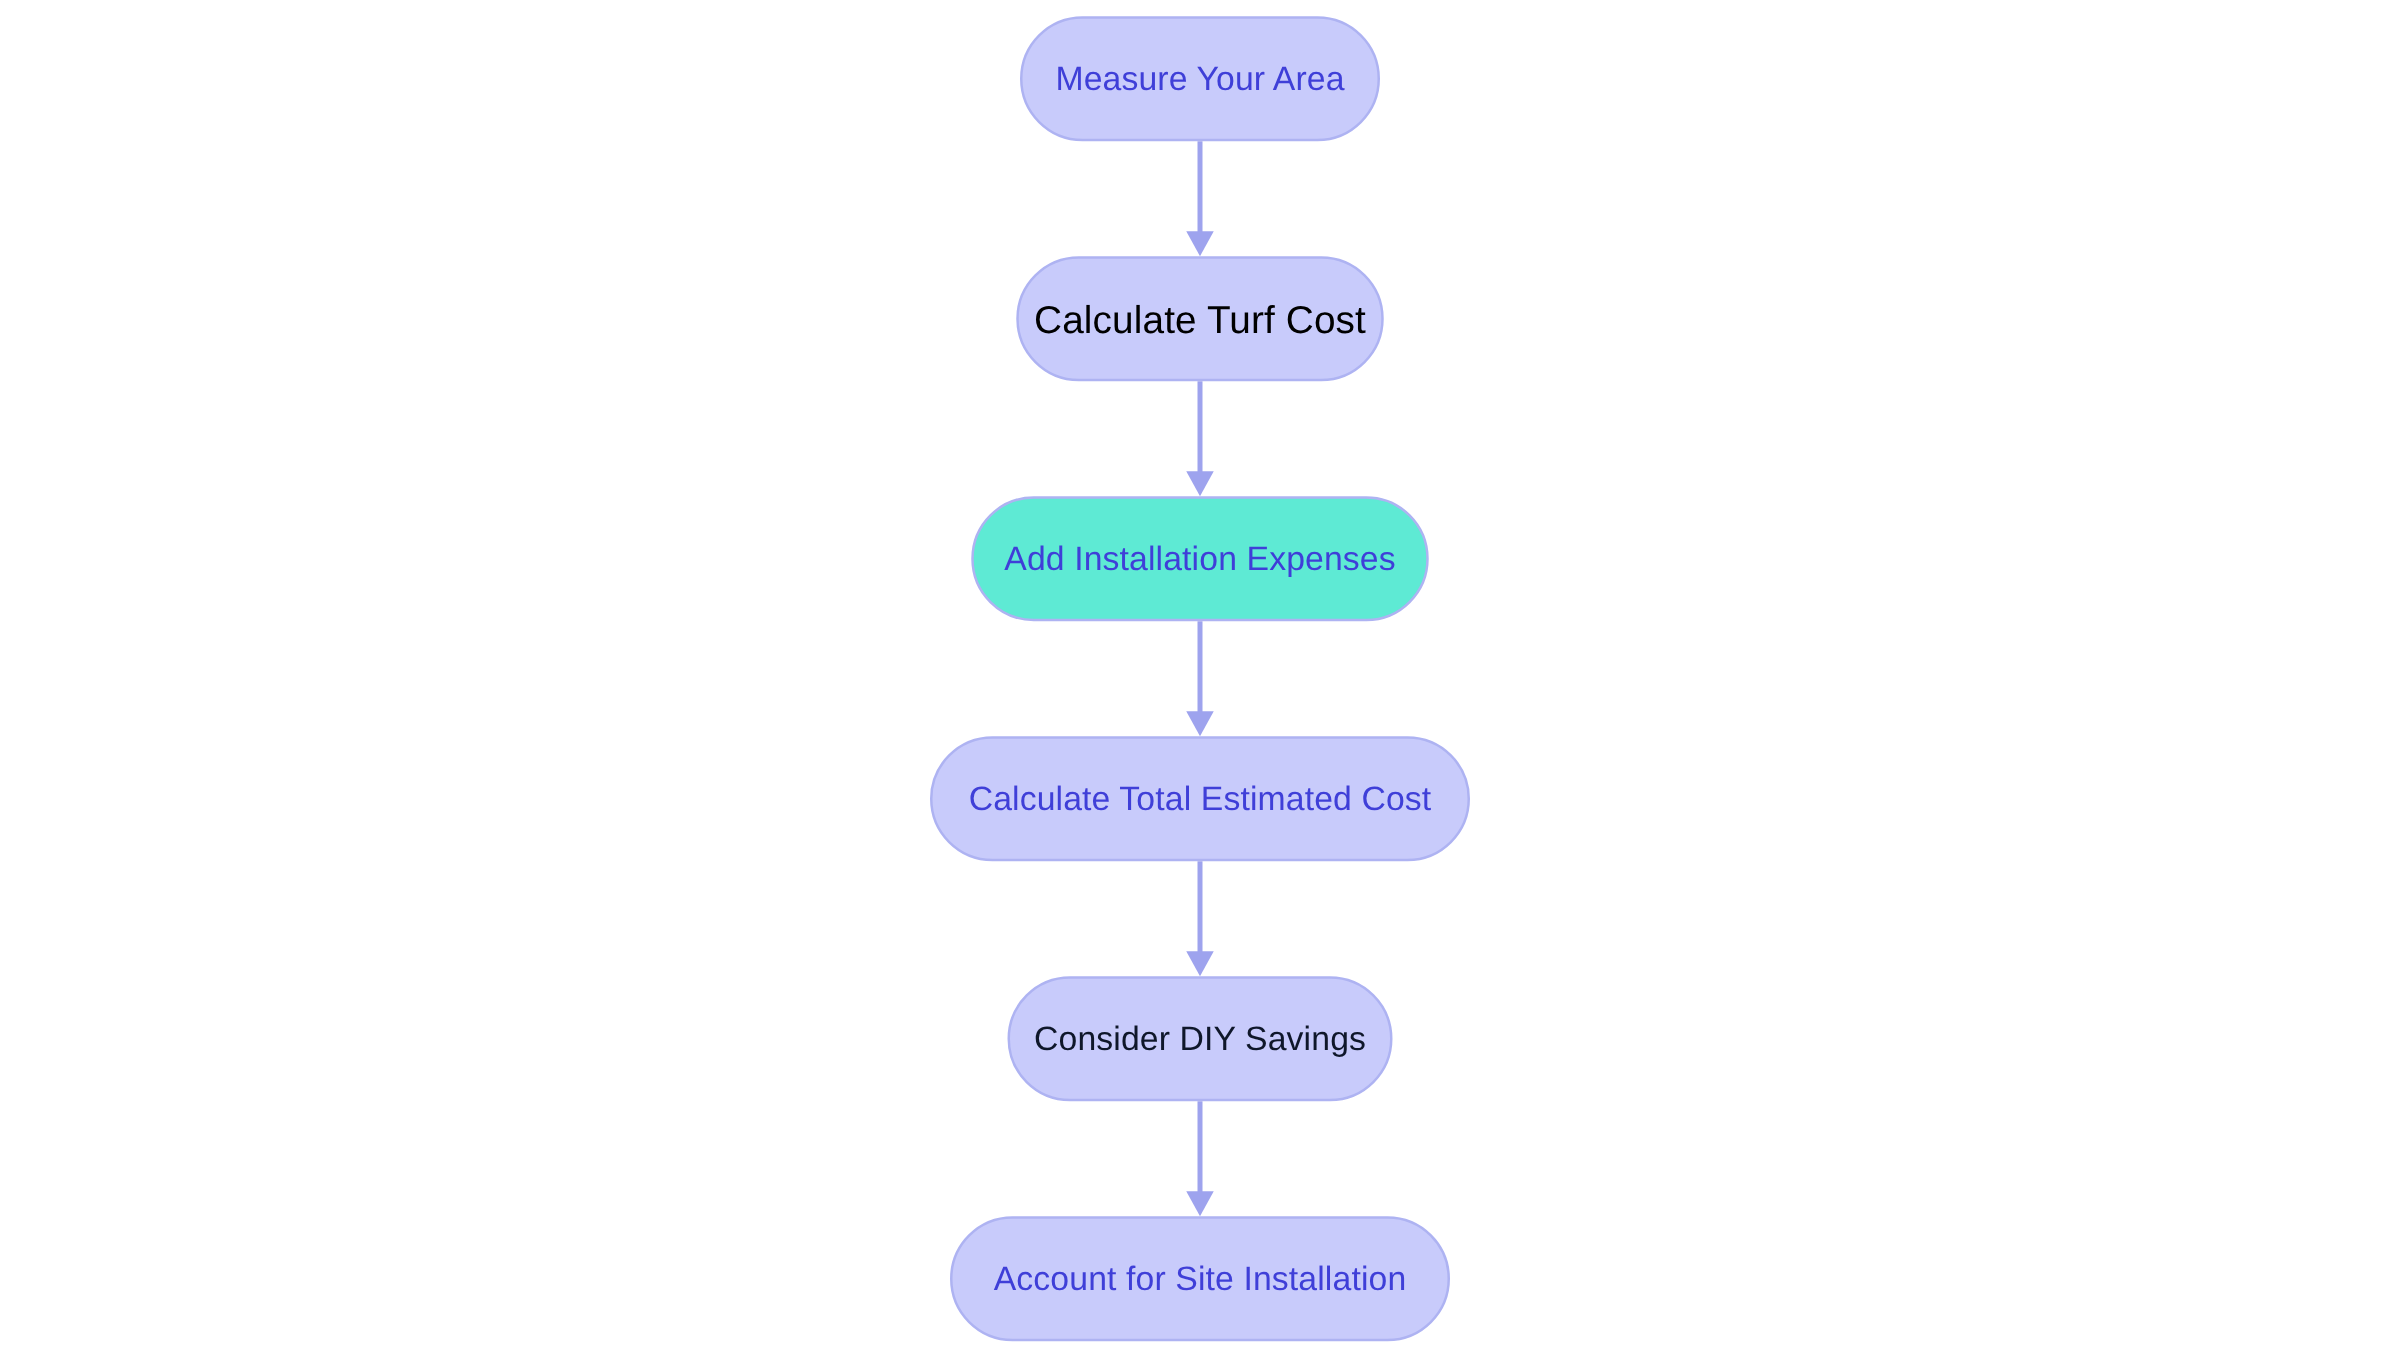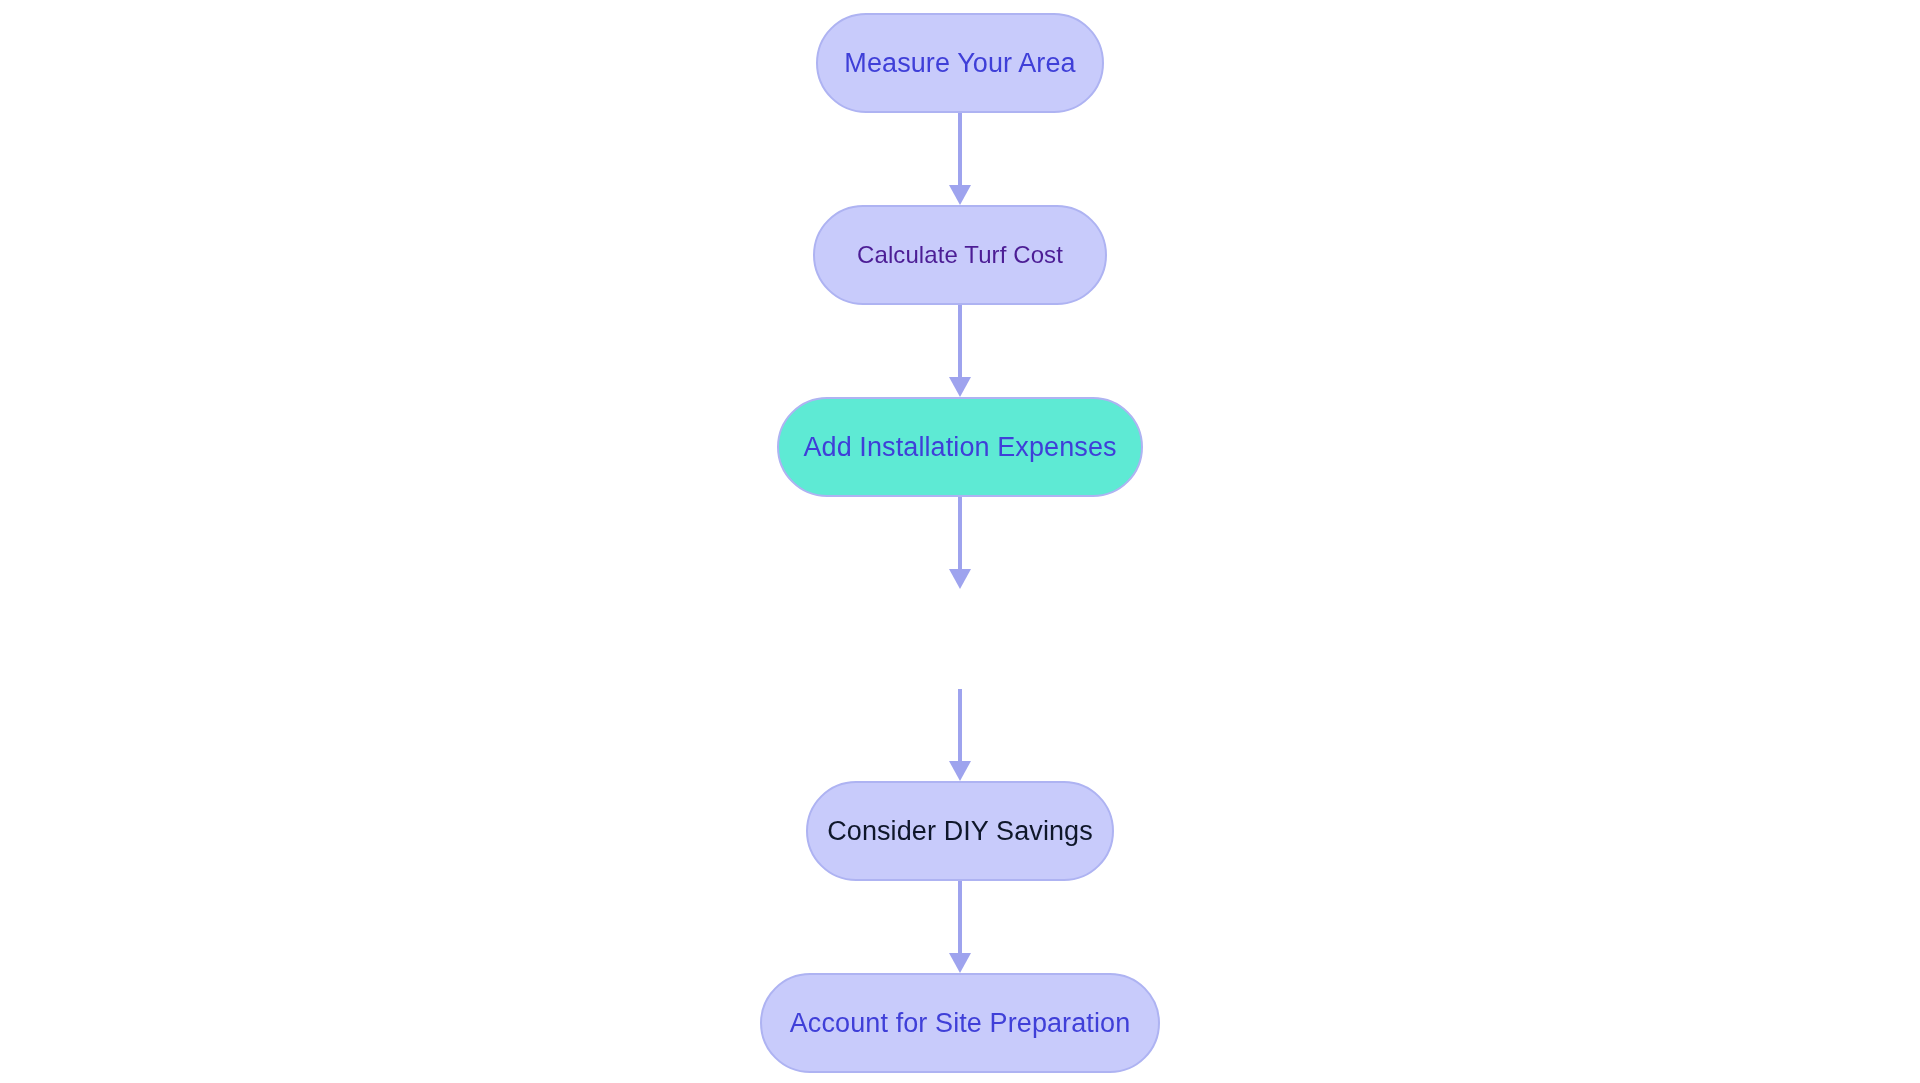--- a/index.html
+++ b/index.html
@@ -93,24 +93,27 @@
     <div class="flow-connector" style="top: 881px; height: 92px;">
       <svg viewBox="0 0 26 92" preserveAspectRatio="none">
         <rect x="11" y="0" width="4" height="74" fill="#9ea3ee"></rect>
         <polygon points="2,72 24,72 13,92" fill="#9ea3ee"></polygon>
       </svg>
     </div>
     <div class="flow-node" style="top: 13px; width: 288px; background: rgb(200, 203, 251); border-color: rgb(174, 179, 242);">
       <span class="flow-node-label" style="color: rgb(63, 63, 216); font-size: 27px;">Measure Your Area</span>
     </div>
     <div class="flow-node" style="top: 205px; width: 294px; background: rgb(200, 203, 251); border-color: rgb(174, 179, 242);">
-      <span class="flow-node-label" style="color: #4c1d95; font-size: 24px;">Calculate Turf Cost</span>
+      <span class="flow-node-label" style="color: #000000; font-size: 31px;">Calculate Turf Cost</span>
     </div>
     <div class="flow-node" style="top: 397px; width: 366px; background: #5eead4; border-color: rgb(174, 179, 242);">
       <span class="flow-node-label" style="color: rgb(63, 63, 216); font-size: 27px;">Add Installation Expenses</span>
+    </div>
+    <div class="flow-node" style="top: 589px; width: 432px; background: rgb(200, 203, 251); border-color: rgb(174, 179, 242);">
+      <span class="flow-node-label" style="color: rgb(63, 63, 216); font-size: 27px;">Calculate Total Estimated Cost</span>
     </div>
     <div class="flow-node" style="top: 781px; width: 308px; background: rgb(200, 203, 251); border-color: rgb(174, 179, 242);">
       <span class="flow-node-label" style="color: #0f172a; font-size: 27px;">Consider DIY Savings</span>
     </div>
     <div class="flow-node" style="top: 973px; width: 400px; background: rgb(200, 203, 251); border-color: rgb(174, 179, 242);">
-      <span class="flow-node-label" style="color: rgb(63, 63, 216); font-size: 27px;">Account for Site Preparation</span>
+      <span class="flow-node-label" style="color: rgb(63, 63, 216); font-size: 27px;">Account for Site Installation</span>
     </div>
   </div>
 
 </body></html>

